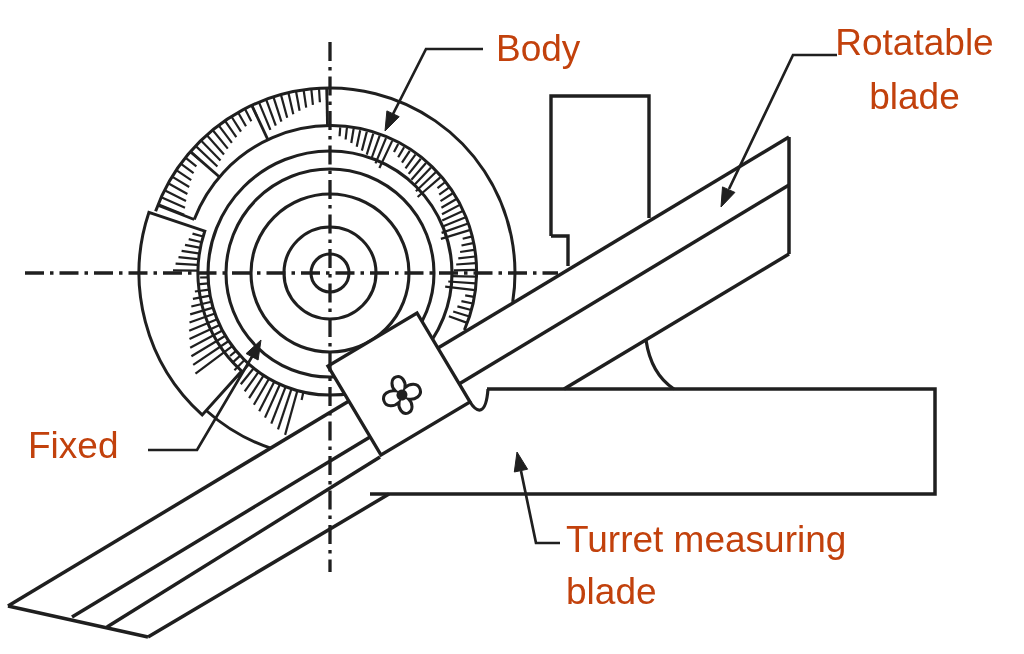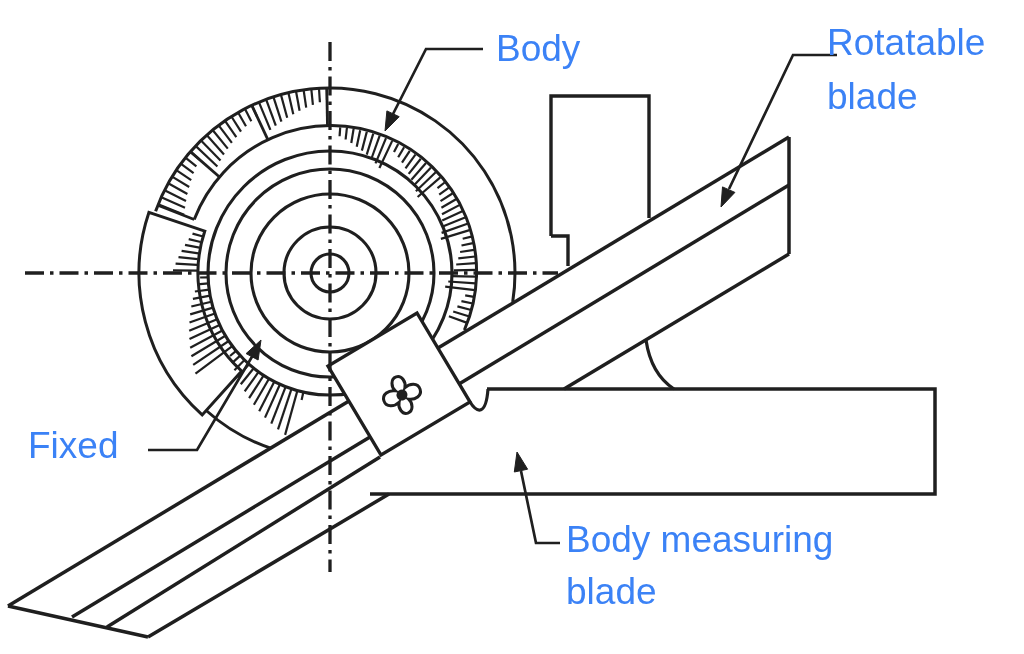--- a/index.html
+++ b/index.html
@@ -1,21 +1,21 @@
 <!DOCTYPE html>
 <html><head>
 <meta charset="utf-8">
 <style>
   html,body{margin:0;padding:0;background:#ffffff;}
   #stage{position:relative;width:1024px;height:654px;background:#ffffff;overflow:hidden;
          font-family:"Liberation Sans", sans-serif;}
   #diagram-svg{position:absolute;left:0;top:0;}
-  .diagram-label{position:absolute;color:#3b82f6;font-size:37px;line-height:39px;white-space:nowrap;}
+  .diagram-label{position:absolute;color:#c2410c;font-size:37px;line-height:39px;white-space:nowrap;}
   .diagram-label.two-line{white-space:normal;}
-  #label-rotatable{line-height:54px;}
+  #label-rotatable{text-align:center;line-height:54px;}
   #label-fixed{line-height:52px;}
 </style>
 </head>
 <body>
 
 <div id="stage">
   <svg id="diagram-svg" width="1024" height="654" viewBox="0 0 1024 654">
       <g>
         <path fill="none" stroke="#1f1f1f" stroke-width="3" stroke-linecap="butt" d="M464.4,330.0 A146,146 0 1 0 194.2,219.5"></path>
         <path fill="none" stroke="#1f1f1f" stroke-width="3" stroke-linecap="butt" d="M512.7,301.9 A185,185 0 0 0 155.6,211.2"></path>
@@ -193,16 +193,16 @@
   <div id="label-rotatable" class="diagram-label two-line" style="left: 827px; top: 16px; width: 175px;">
     <div>Rotatable</div>
     <div>blade</div>
   </div>
 
   <div id="label-turret" class="diagram-label" style="left: 28px; top: 425.5px;">
     <span>Fixed</span>
   </div>
 
   <div id="label-fixed" class="diagram-label two-line" style="left: 566px; top: 514px;">
-    <div>Body measuring</div>
+    <div>Turret measuring</div>
     <div>blade</div>
   </div>
 </div>
 
 </body></html>

